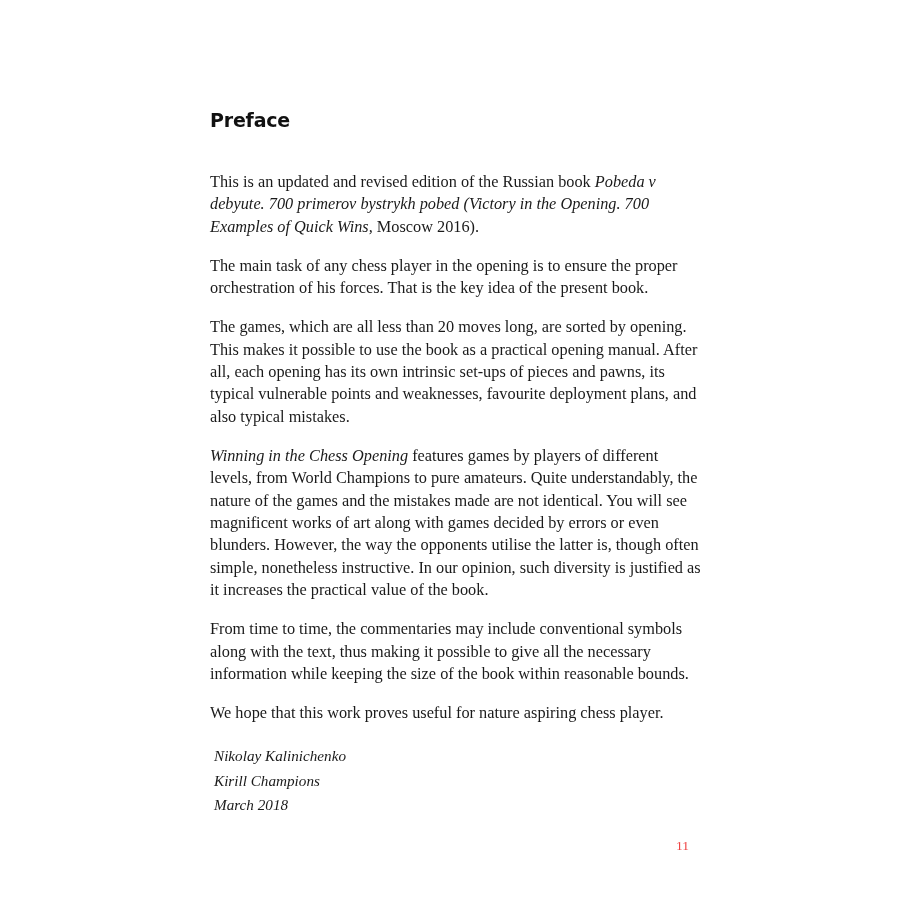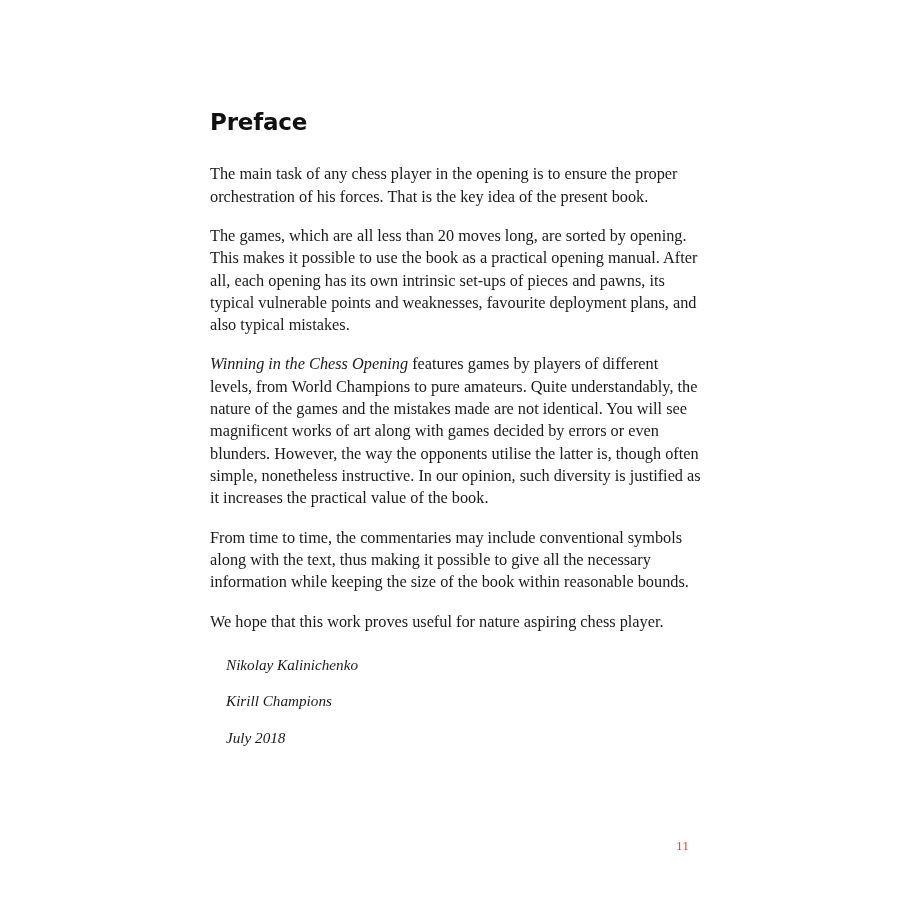--- a/index.html
+++ b/index.html
@@ -22,24 +22,24 @@
   }
   .content {
     position: absolute;
     left: 210px;
     top: 110px;
     width: 492px;
   }
   .page-title {
     font-family: "DejaVu Sans", sans-serif;
     font-weight: bold;
-    font-size: 23px;
+    font-size: 19px;
     letter-spacing: -0.2px;
     color: #111111;
-    margin: 0 0 28px 0;
+    margin: 0 0 40px 0;
     line-height: 1.1;
   }
   .para {
     font-family: "Liberation Serif", serif;
     font-size: 16.3px;
     line-height: 1.37;
     margin: 0 0 17px 0;
     text-align: left;
     color: #1a1a1a;
   }
@@ -47,55 +47,58 @@
     font-style: italic;
   }
   .signature {
     margin-top: 22px;
     font-style: italic;
     font-size: 15.2px;
     line-height: 1.35;
     color: #1a1a1a;
   }
   .signature div {
-    margin: 16px;
+    margin: 4px;
   }
   .folio {
     position: absolute;
     left: 676px;
     top: 838px;
     font-family: "Liberation Serif", serif;
     font-size: 13.5px;
     color: #ef4444;
   }
 </style>
 </head>
 <body>
 
 <div class="page">
   <div class="content">
 
     <h1 class="page-title">Preface</h1>
 
+    <p class="para">
+      <span>This is an updated and revised edition of the Russian book </span><span class="italic">Pobeda v debyute. 700 primerov bystrykh pobed (Victory in the Opening. 700 Examples of Quick Wins,</span><span> Moscow 2016).</span>
+    </p>
 
     <p class="para">The main task of any chess player in the opening is to ensure the proper orchestration of his forces. That is the key idea of the present book.</p>
 
     <p class="para">The games, which are all less than 20 moves long, are sorted by opening. This makes it possible to use the book as a practical opening manual. After all, each opening has its own intrinsic set-ups of pieces and pawns, its typical vulnerable points and weaknesses, favourite deployment plans, and also typical mistakes.</p>
 
 
     <p class="para">
       <span class="italic">Winning in the Chess Opening</span><span> features games by players of different levels, from World Champions to pure amateurs. Quite understandably, the nature of the games and the mistakes made are not identical. You will see magnificent works of art along with games decided by errors or even blunders. However, the way the opponents utilise the latter is, though often simple, nonetheless instructive. In our opinion, such diversity is justified as it increases the practical value of the book.</span>
     </p>
 
     <p class="para">From time to time, the commentaries may include conventional symbols along with the text, thus making it possible to give all the necessary information while keeping the size of the book within reasonable bounds.</p>
 
     <p class="para">We hope that this work proves useful for nature aspiring chess player.</p>
 
     <div class="signature">
       <div>Nikolay Kalinichenko</div>
       <div>Kirill Champions</div>
-      <div>July 2018</div>
+      <div>March 2018</div>
     </div>
 
   </div>
 
   <div class="folio">11</div>
 </div>
 
 </body></html>

